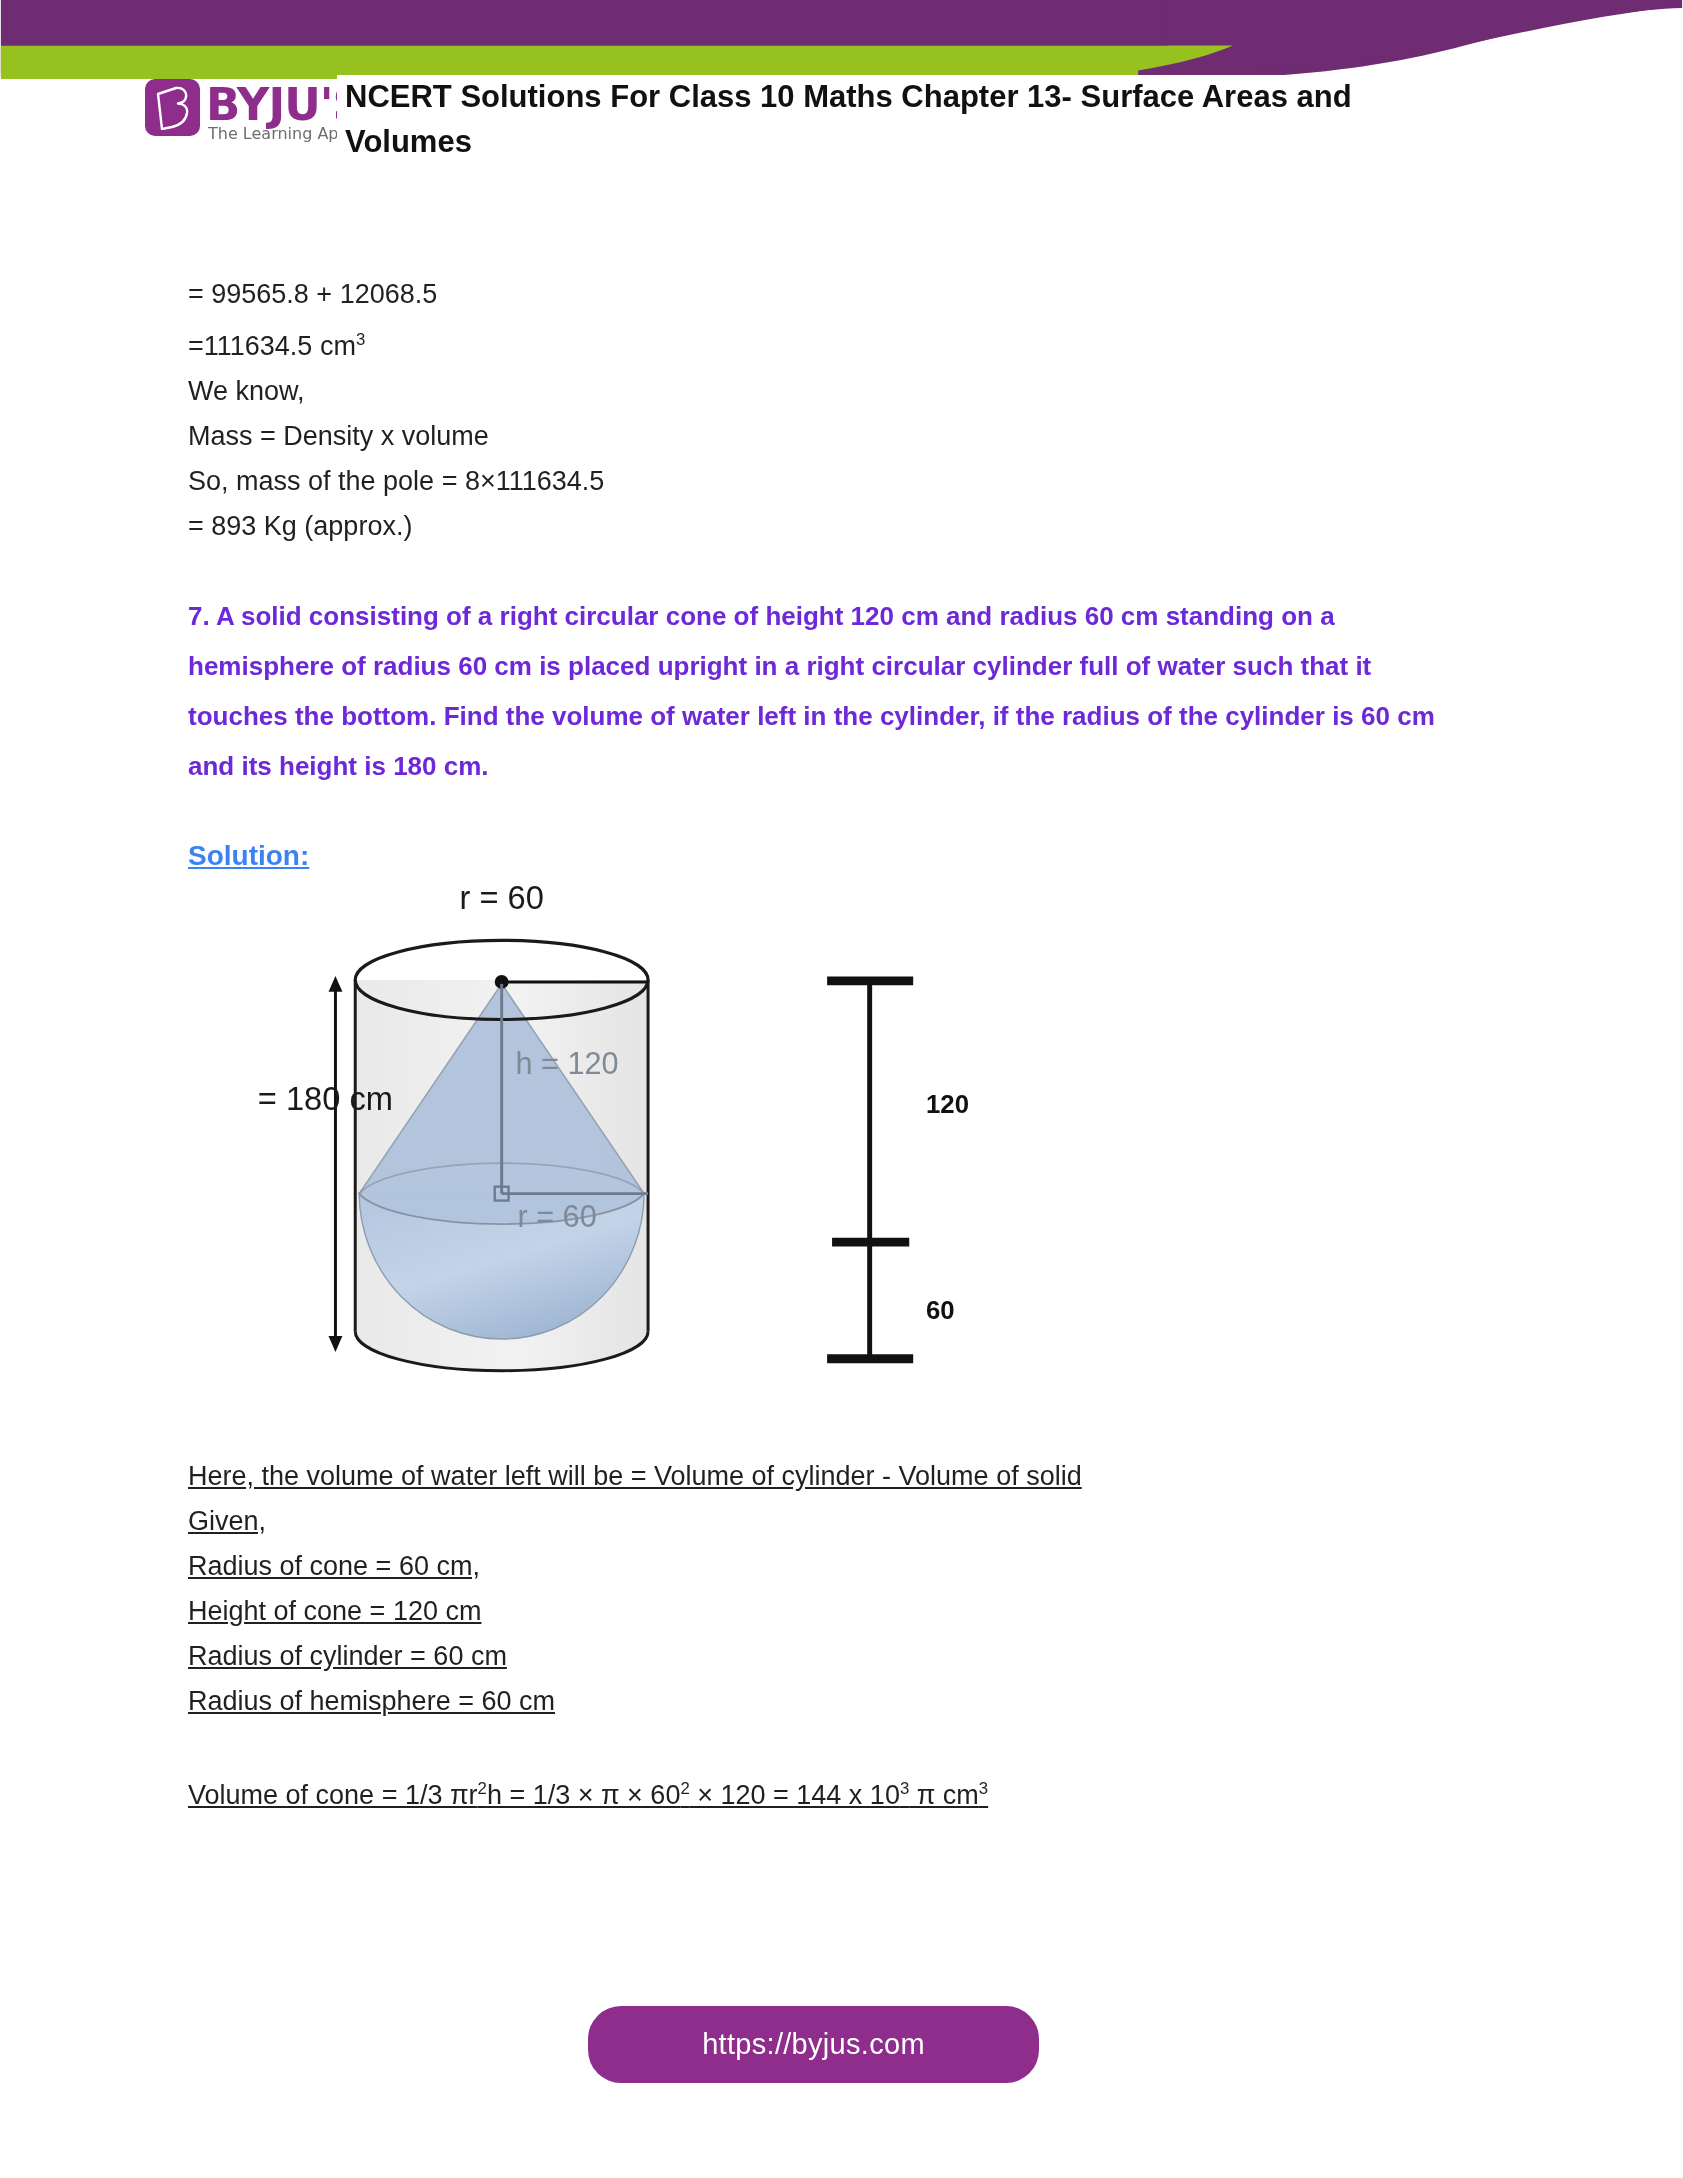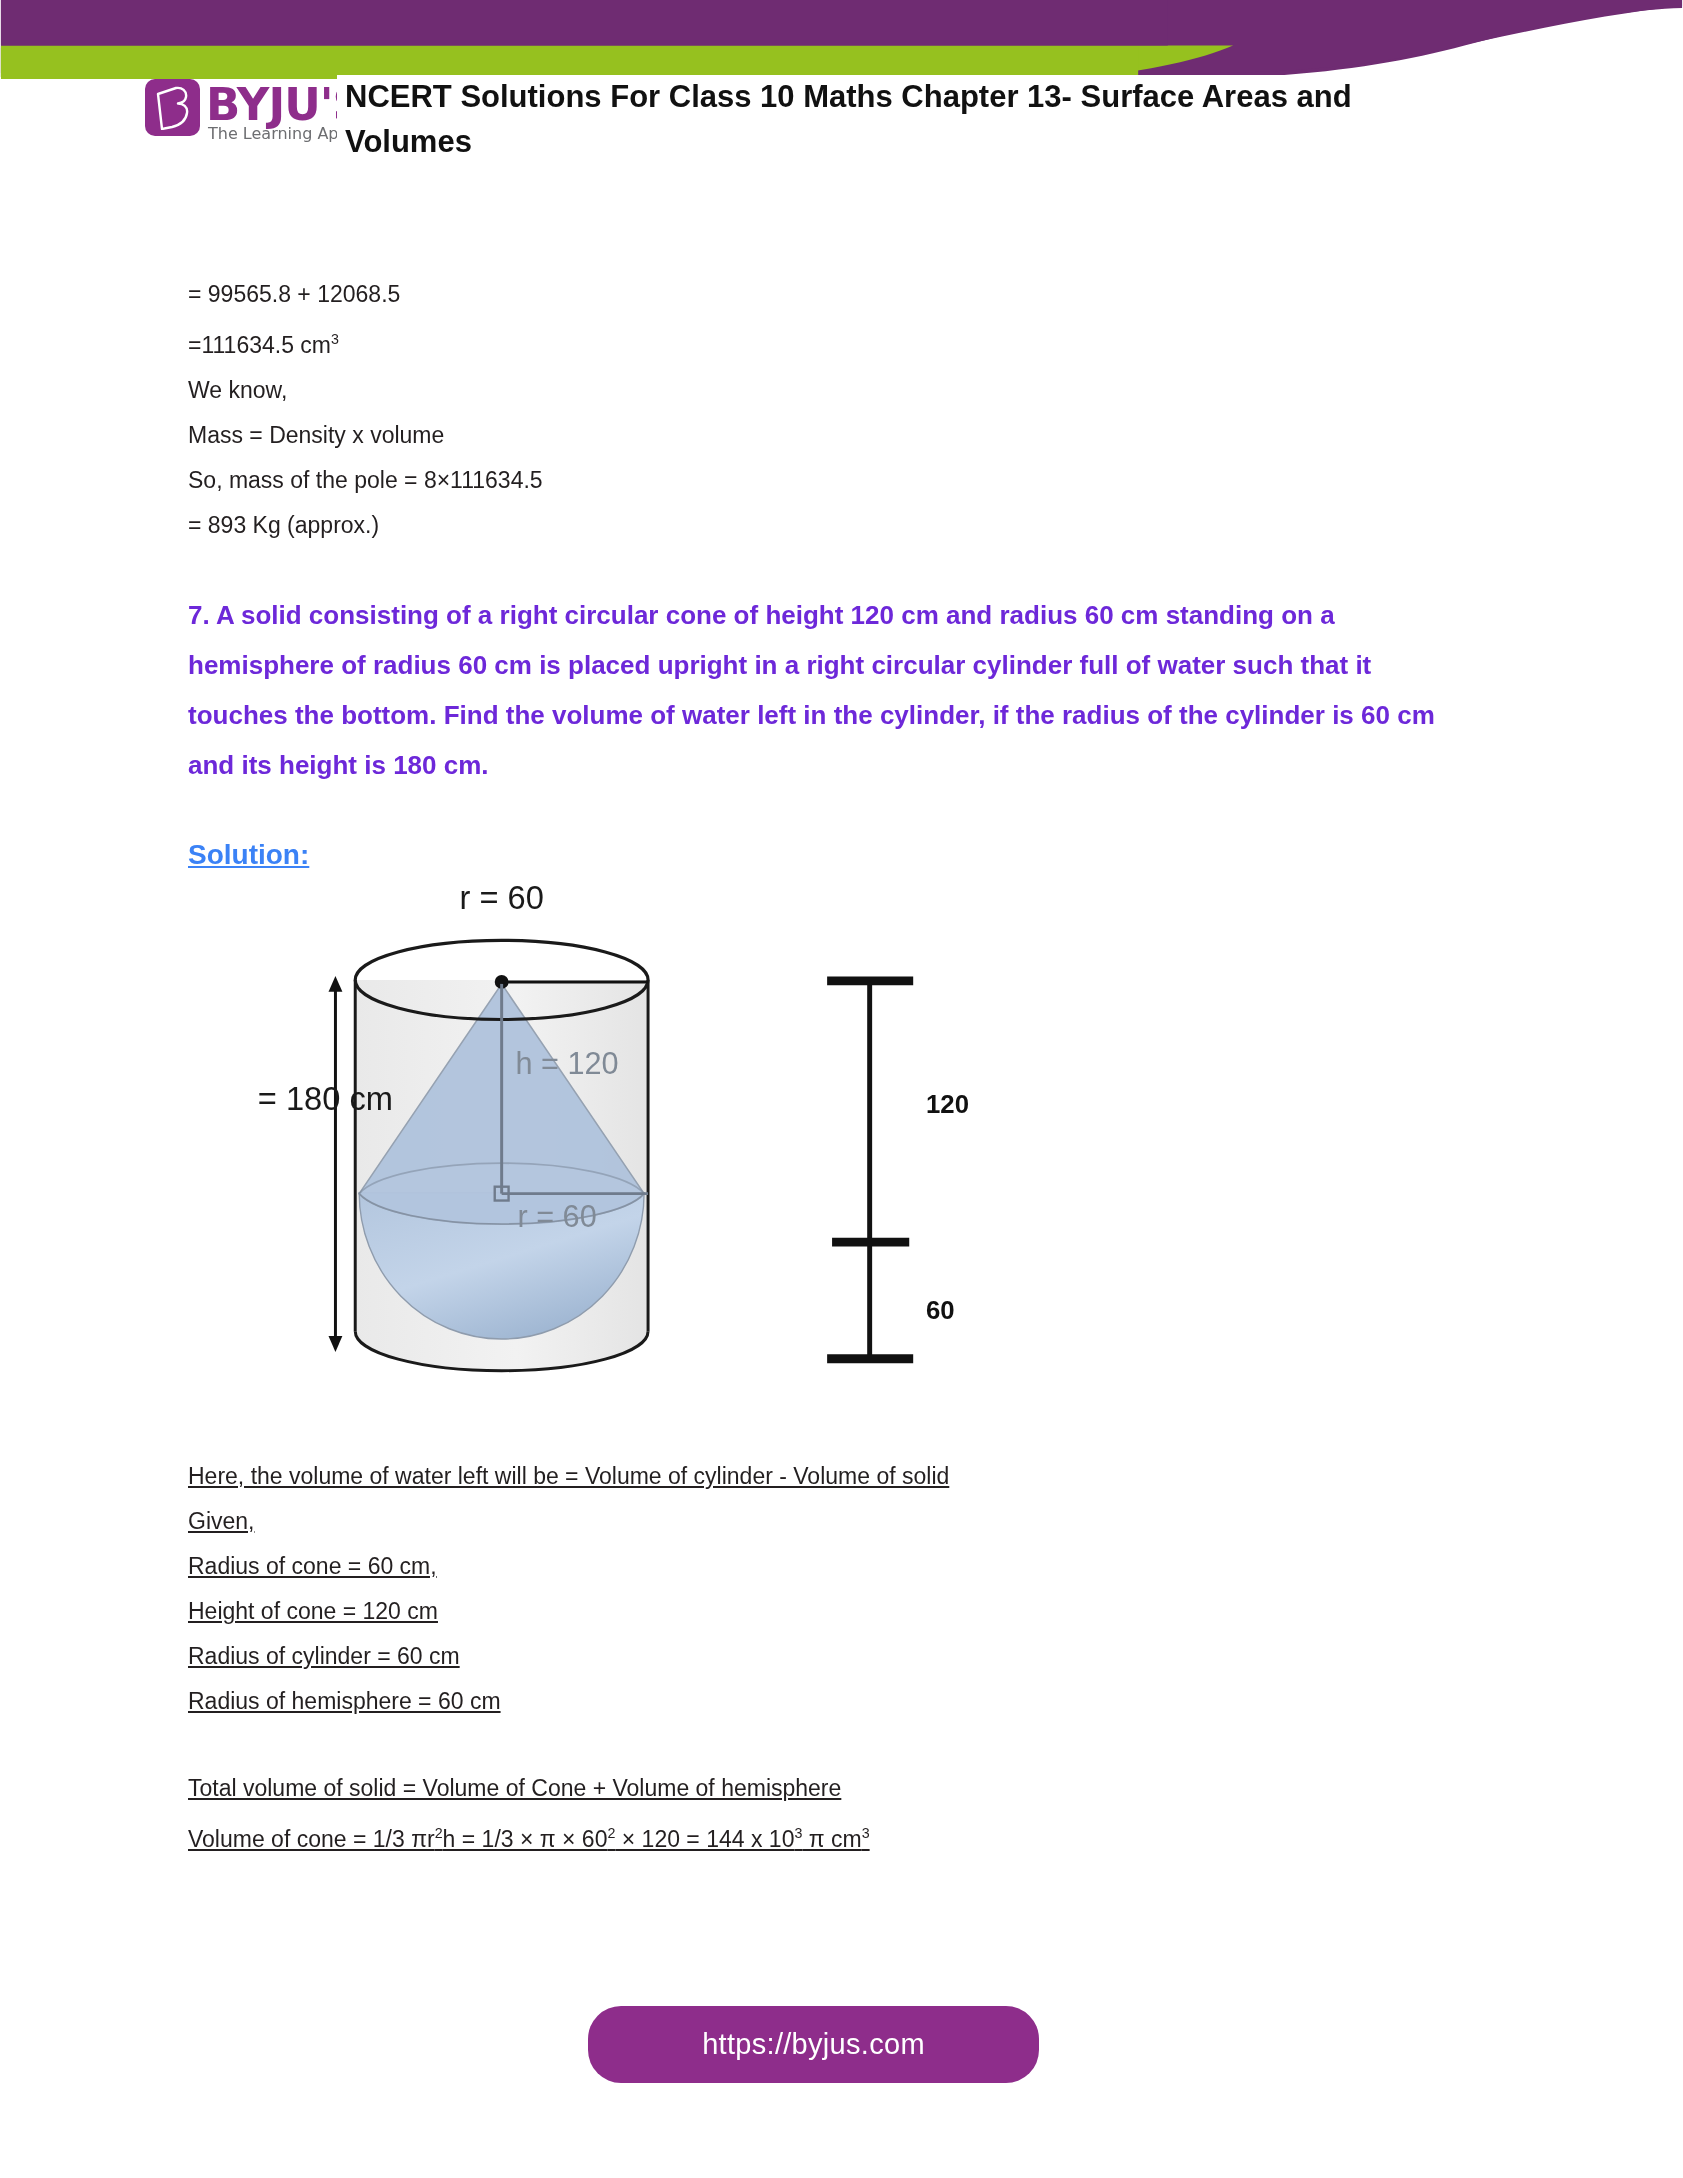--- a/index.html
+++ b/index.html
@@ -85,21 +85,21 @@
   }
 
   
   .content {
     position: absolute;
     left: 188px;
     top: 272px;
     width: 1307px;
   }
   .line {
-    font-size: 23px;
+    font-size: 27px;
     line-height: 45px;
     color: #231f20;
     white-space: pre-wrap;
   }
   .block-gap { height: 42px; }
   .q-para {
     font-size: 26px;
     font-weight: bold;
     line-height: 50px;
     color: #6d28d9;
@@ -247,20 +247,19 @@
 <div class="content" style="top:1454px;text-decoration:underline;">
   <div class="line">Here, the volume of water left will be = Volume of cylinder - Volume of solid</div>
   <div class="line">Given,</div>
   <div class="line">Radius of cone = 60 cm,</div>
   <div class="line">Height of cone = 120 cm</div>
   <div class="line">Radius of cylinder = 60 cm</div>
   <div class="line">Radius of hemisphere = 60 cm</div>
 
   <div class="block-gap"></div>
 
-  <div class="line">Total volume of solid = Volume of Cone + Volume of hemisphere</div>
   <div class="line"><span>Volume of cone = 1/3 πr</span><sup>2</sup><span>h = 1/3 × π × 60</span><sup>2</sup><span> × 120 = 144 x 10</span><sup>3</sup><span> π cm</span><sup>3</sup></div>
 </div>
 
 <div class="footer-pill">
   <span>https://byjus.com</span>
 </div>
 
 
 </body></html>

